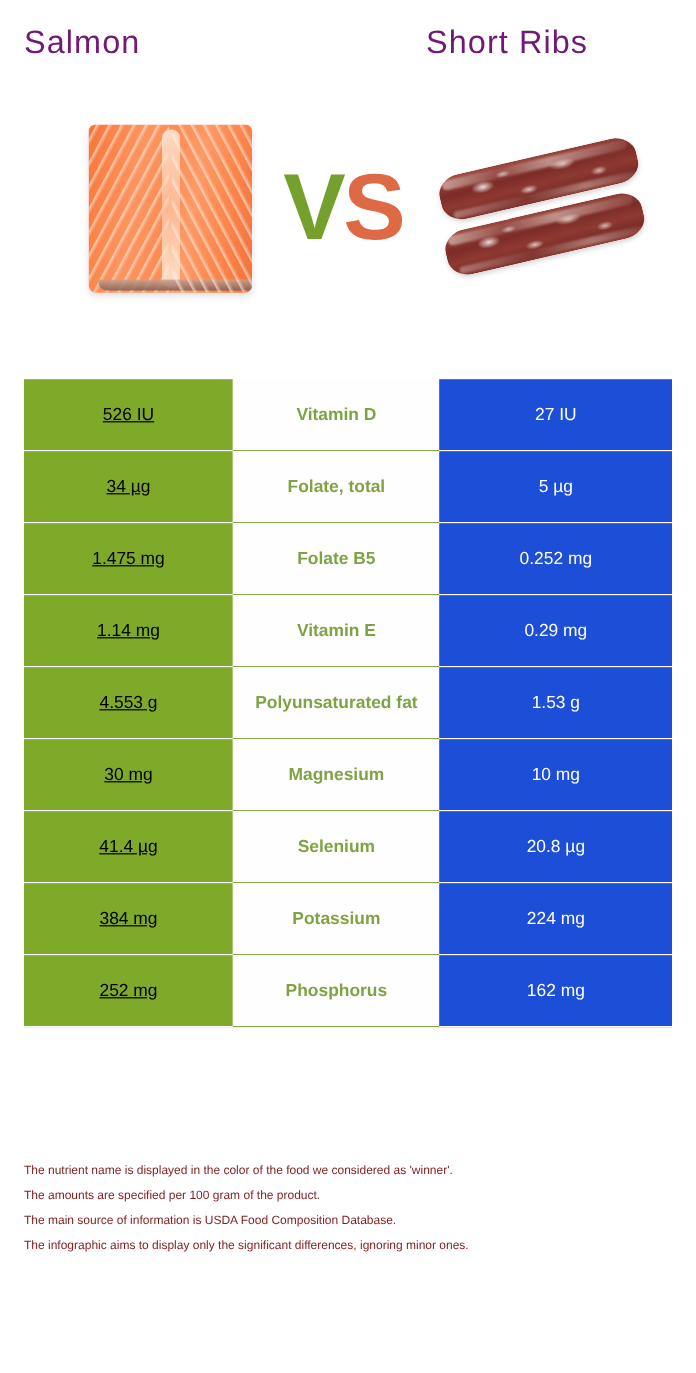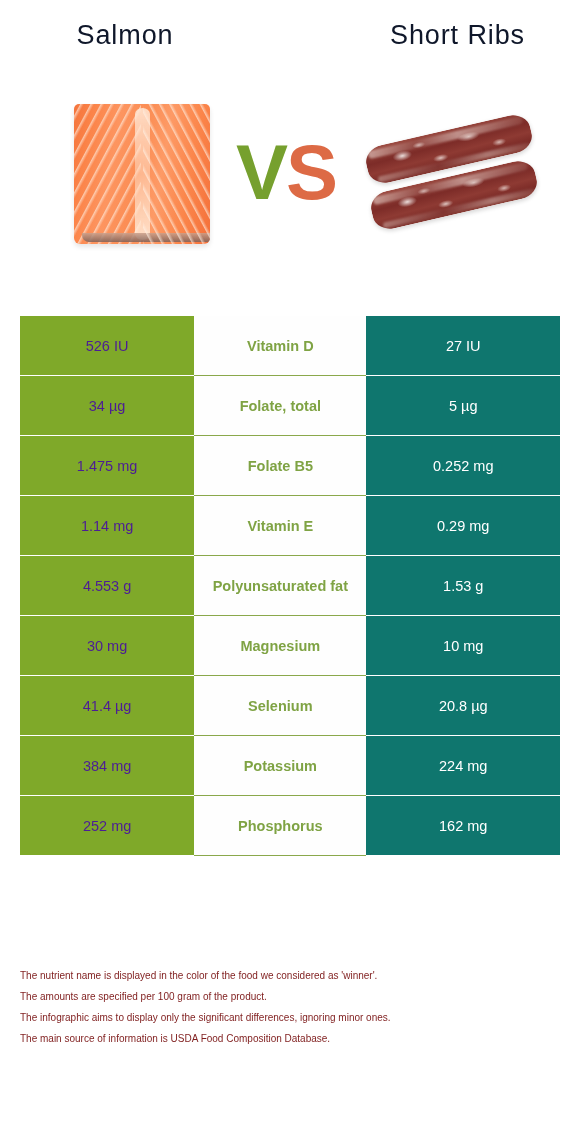--- a/index.html
+++ b/index.html
@@ -32,22 +32,21 @@
     width: 580px;
     height: 44px;
   }
   .title {
     position: absolute;
     top: 0;
     font-family: "Liberation Sans", sans-serif;
     font-size: 27px;
     font-weight: 300;
     letter-spacing: 0.9px;
-    color: #0f172a;
-    text-align: center;
+    color: #701a75;
     white-space: nowrap;
     line-height: 34px;
   }
   .title-left  { left: 20px;  width: 210px; }
   .title-right { left: 355px; width: 205px; }
 
   
   .hero {
     position: absolute;
     top: 86px;
@@ -227,33 +226,34 @@
     justify-content: center;
     box-sizing: border-box;
     font-size: 14.5px;
     line-height: 18px;
     text-align: center;
     white-space: nowrap;
   }
   .cell-left {
     width: 180px;
     background: #7fa929;
-    color: #4c1d95;
+    color: #000000;
     border-bottom: 1px solid #ffffff;
+    text-decoration: underline;
   }
   .cell-mid {
     width: 178px;
     background: #fefefe;
     color: #7fa344;
     font-weight: bold;
     border-bottom: 1px solid #8aa84b;
   }
   .cell-right {
     width: 200px;
-    background: #0f766e;
+    background: #1d4ed8;
     color: #ffffff;
     border-bottom: 1px solid #ffffff;
   }
   .row:last-child .cell-left,
   .row:last-child .cell-right { border-bottom: 1px solid #ffffff; }
 
   
   .footer {
     position: absolute;
     left: 20px;
@@ -341,17 +341,17 @@
       <div class="row">
         <div class="cell cell-left">252 mg</div>
         <div class="cell cell-mid">Phosphorus</div>
         <div class="cell cell-right">162 mg</div>
       </div>
     </div>
 
   <div class="footer">
     <div>The nutrient name is displayed in the color of the food we considered as 'winner'.</div>
     <div>The amounts are specified per 100 gram of the product.</div>
+    <div>The main source of information is USDA Food Composition Database.</div>
     <div>The infographic aims to display only the significant differences, ignoring minor ones.</div>
-    <div>The main source of information is USDA Food Composition Database.</div>
   </div>
 
 </div>
 
 </body></html>

